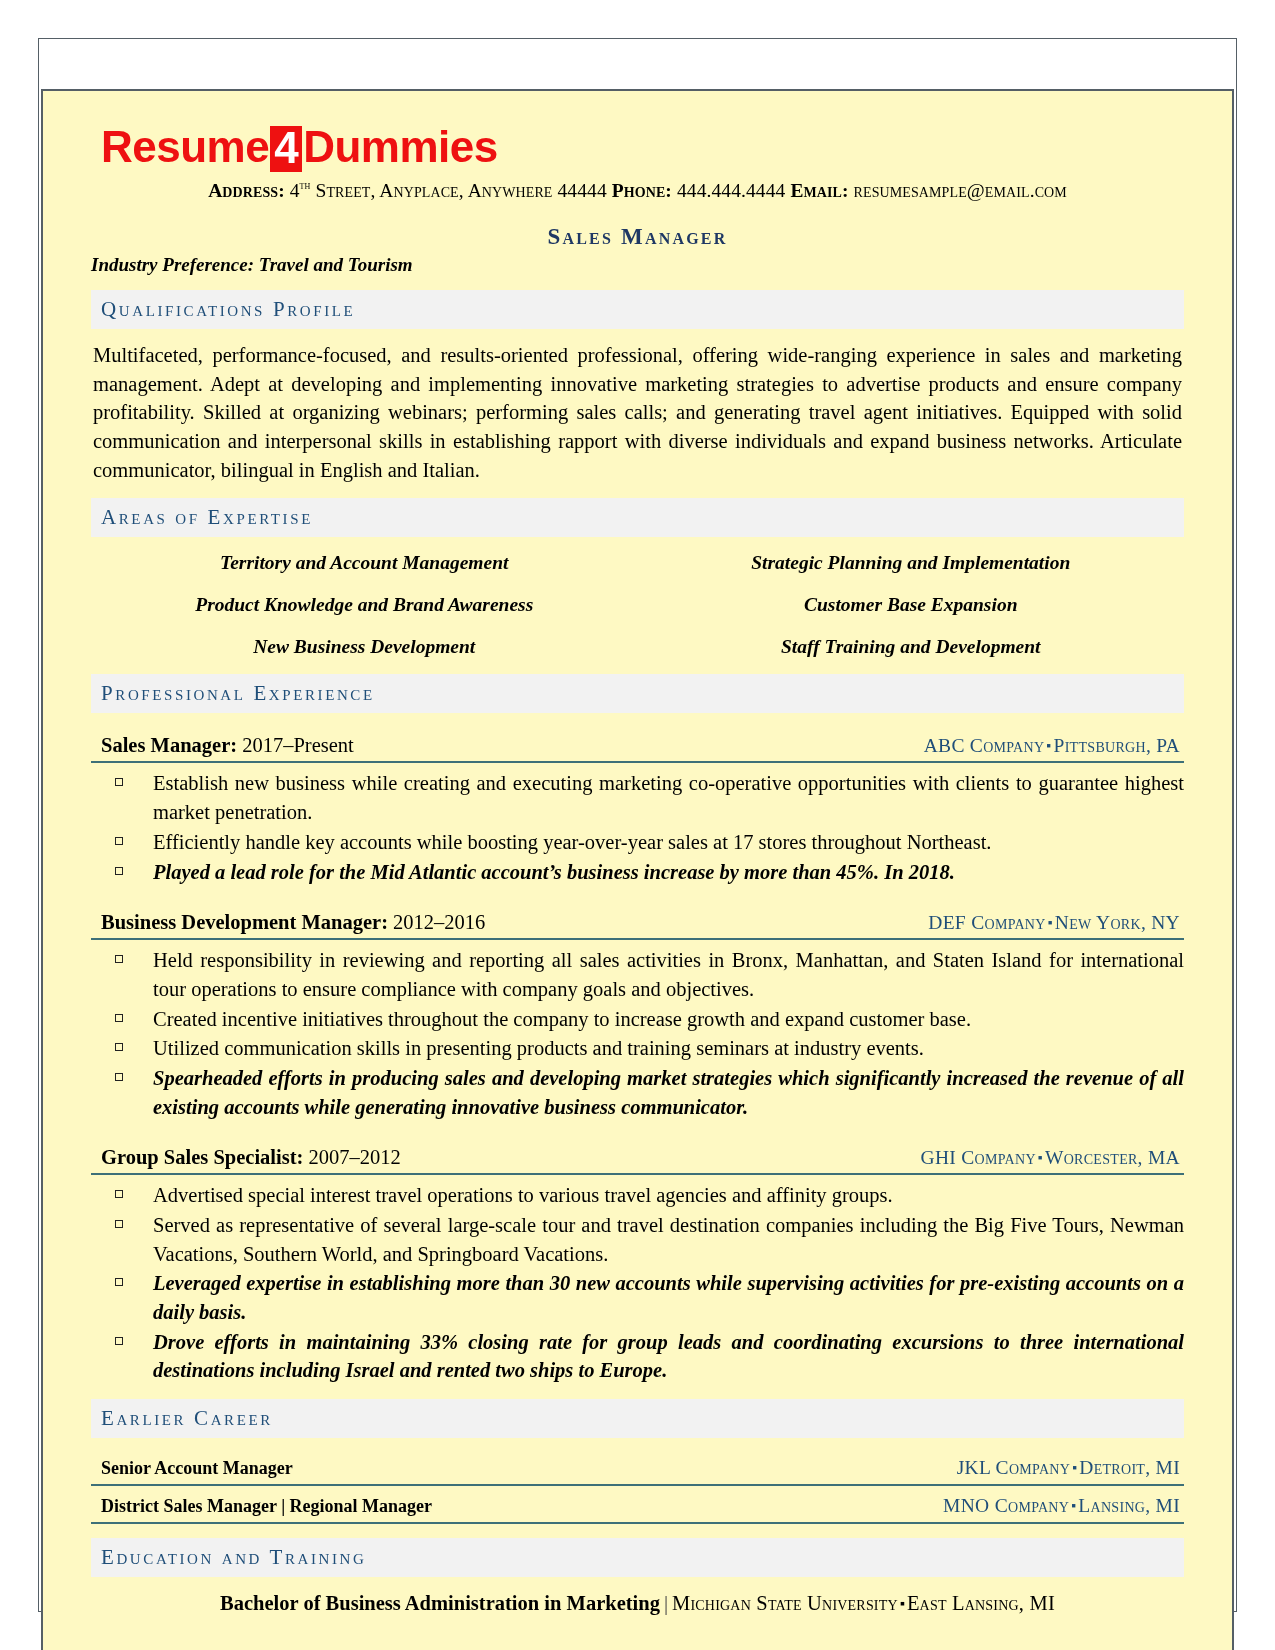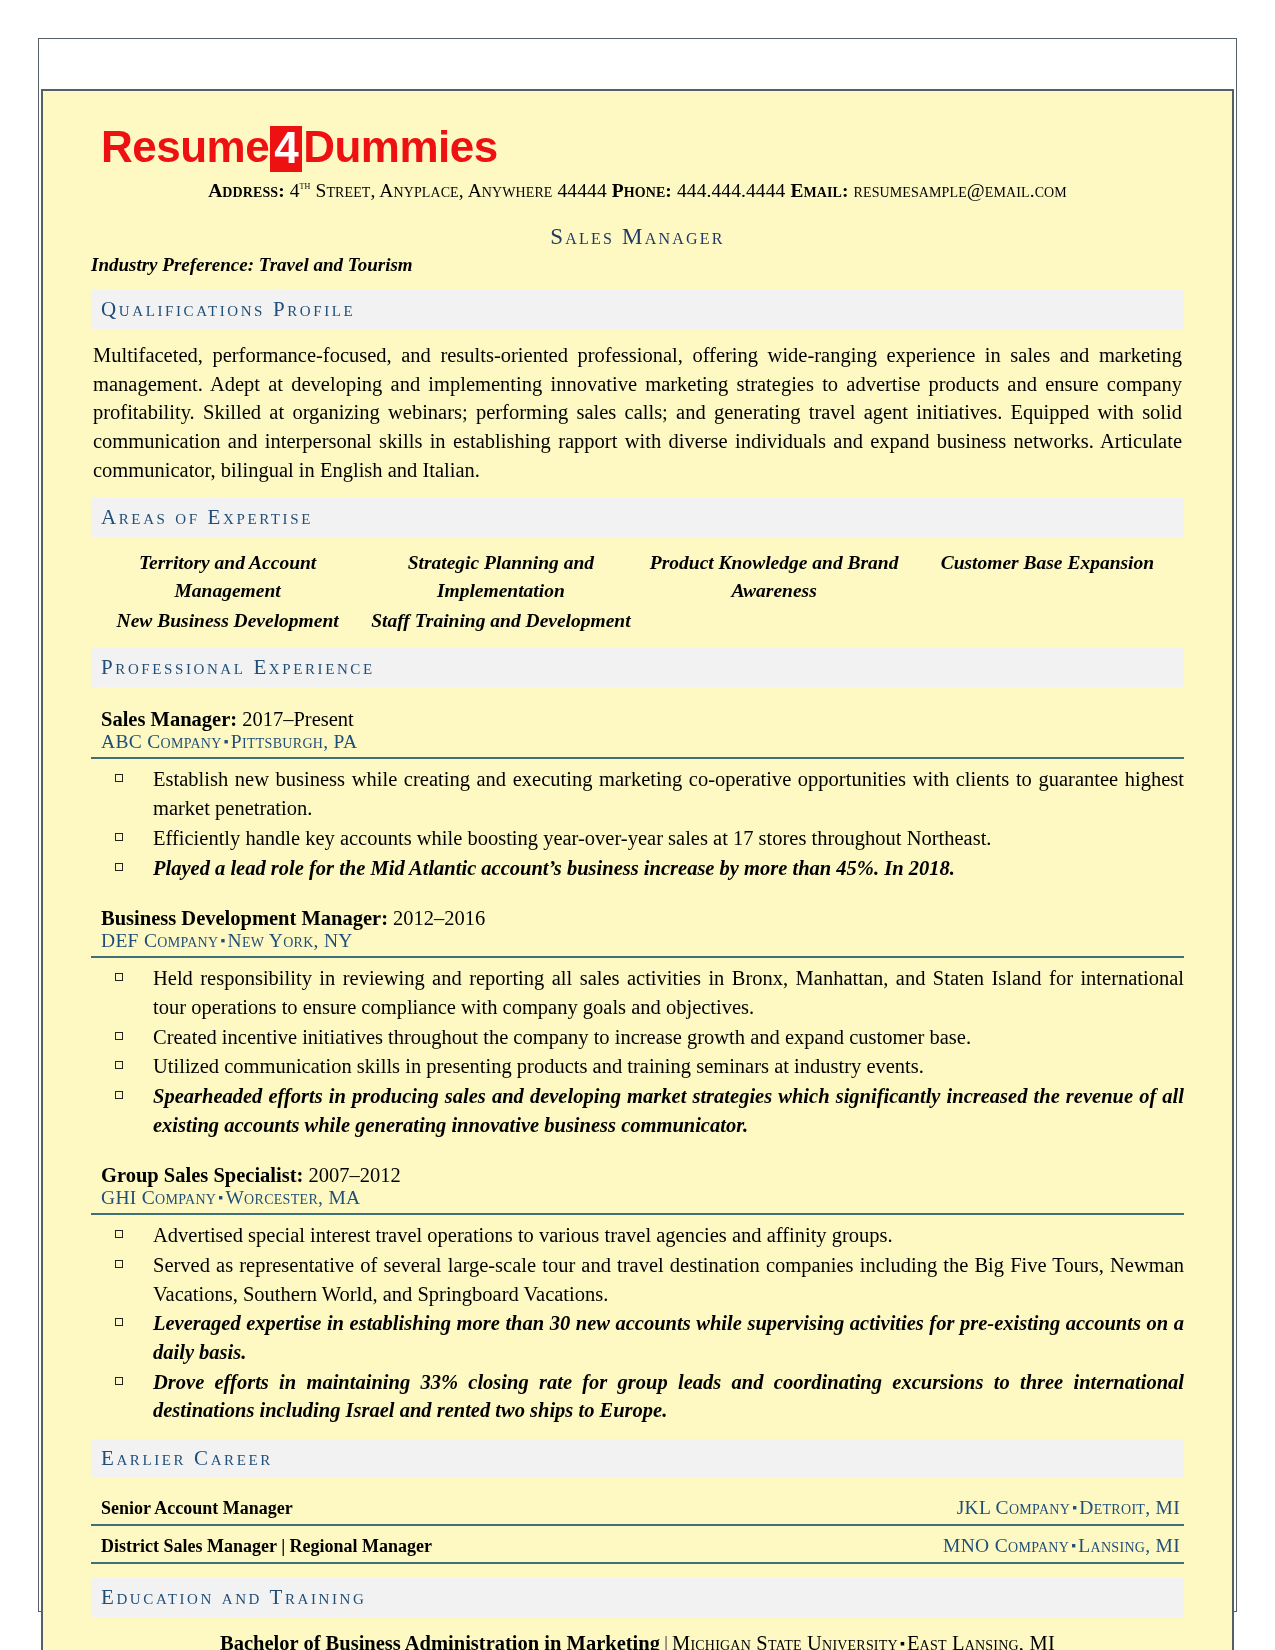--- a/index.html
+++ b/index.html
@@ -69,21 +69,21 @@
   .contact .lbl { font-weight: bold; }
   .contact sup { font-size: 0.62em; vertical-align: super; }
 
   .job-target {
     text-align: center;
     color: #1f3864;
     font-size: 23px;
     font-variant: small-caps;
     letter-spacing: 2.2px;
     margin-top: 22px;
-    font-weight: normal;
+    font-weight: bold;
   }
   .industry-pref {
     text-align: left;
     font-style: italic;
     font-weight: bold;
     font-size: 19px;
     margin-top: 4px;
     color: #000000;
   }
 
@@ -102,41 +102,40 @@
   .profile-text {
     text-align: justify;
     font-size: 20.5px;
     line-height: 1.40;
     margin: 12px 2px 0 2px;
   }
 
   
   .expertise {
     display: grid;
-    grid-template-columns: 1fr 1fr 1fr 1fr;
+    grid-template-columns: 1fr 1fr;
     margin-top: 12px;
-    row-gap: 2px;
+    row-gap: 14px;
   }
   .expertise .cell {
     text-align: center;
     font-style: italic;
     font-weight: bold;
     font-size: 19.5px;
     line-height: 1.42;
   }
 
   
   .job-head {
     display: flex;
     justify-content: space-between;
     align-items: baseline;
     border-bottom: 2.5px solid #3d7078;
     padding: 7px 4px 4px 10px;
     margin-top: 14px;
-    flex-direction: column;
   }
   .job-head.tight { margin-top: 18px; }
   .job-left { font-size: 20.5px; }
   .job-left .title { font-weight: bold; }
   .job-right {
     color: #1f4e79;
     font-size: 19.5px;
     font-variant: small-caps;
     letter-spacing: 0.3px;
     white-space: nowrap;

